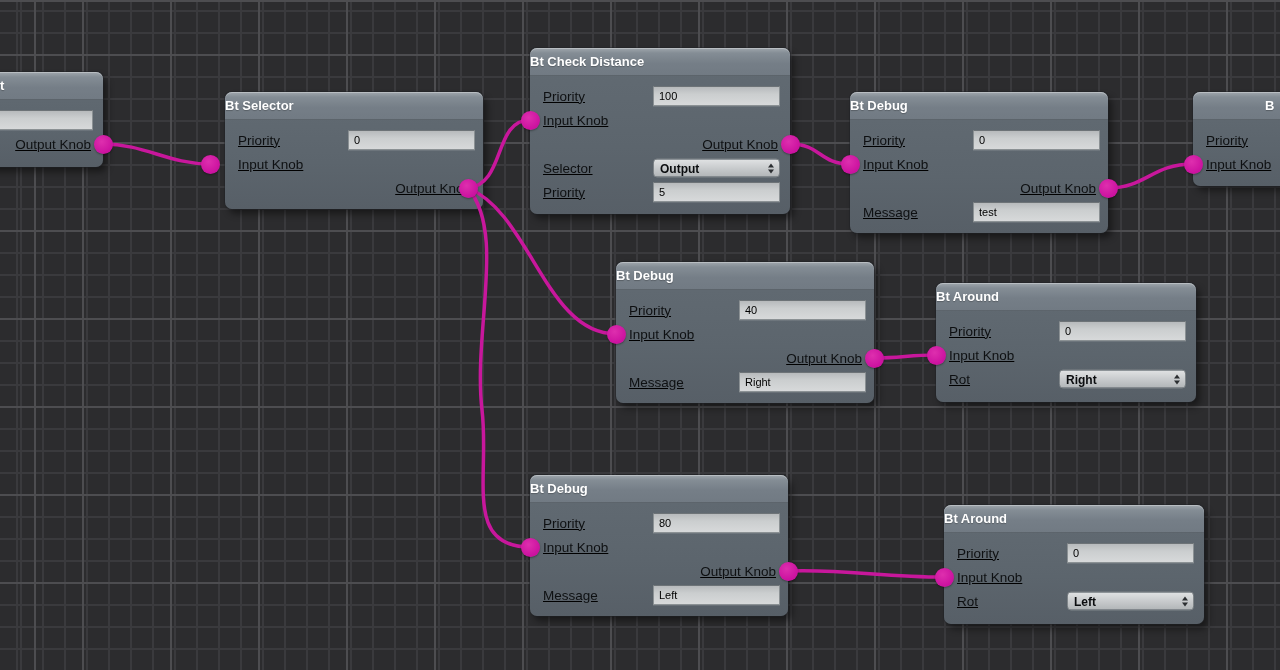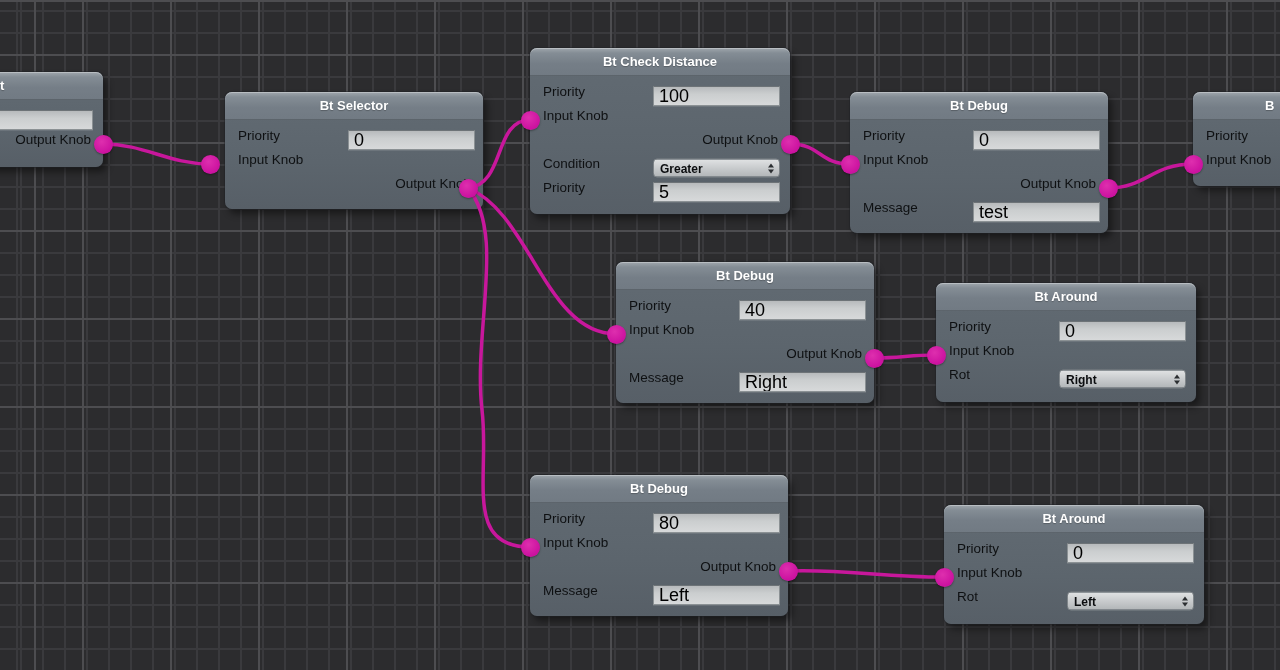--- a/index.html
+++ b/index.html
@@ -15,33 +15,33 @@
     background-position:82px 0,0 2px,20px 0,0 2px;
   }
   .node{
     position:absolute;z-index:10;border-radius:7px;
     background:linear-gradient(180deg,#626b73 0%,#5c656d 60%,#575f67 100%);
     box-shadow:0 0 0 1px rgba(30,33,37,.45),4px 5px 7px rgba(0,0,0,.45);
   }
   .node-title{
     height:28px;line-height:28px;border-radius:7px 7px 0 0;
     background:linear-gradient(180deg,#a0a7ad 0%,#848d95 18%,#757e87 55%,#717a83 100%);
-    color:#fff;font-weight:bold;font-size:13px;text-align:center;
+    color:#fff;font-weight:bold;font-size:13px;text-align:left;
     box-shadow:inset 0 1px 0 rgba(255,255,255,.28), inset 0 -1px 0 rgba(0,0,0,.18);
     text-shadow:0 1px 1px rgba(0,0,0,.25);
     overflow:hidden;white-space:nowrap;
   }
   .node-body{position:absolute;top:28px;left:0;right:0;bottom:0;padding-top:8px;overflow:hidden;border-radius:0 0 7px 7px;}
-  .row{position:relative;height:24px;display:flex;align-items:flex-start;}
+  .row{position:relative;height:24px;display:flex;align-items:center;text-decoration:underline;}
   .lbl{font-size:13.5px;color:#0e1012;padding-left:13px;white-space:nowrap;}
   .row.out{justify-content:flex-end;}
   .row.out .lbl{padding-left:0;padding-right:12px;}
   .ctrl{position:absolute;left:123px;width:127px;box-sizing:border-box;top:50%;transform:translateY(-50%);}
   .field{
-    height:20px;line-height:19px;font-size:18px;color:#000;padding:0 5px;
+    height:20px;line-height:19px;font-size:11px;color:#000;padding:0 5px;
     background:linear-gradient(180deg,#b7babc 0%,#cbcecf 40%,#d7d9da 100%);
     border:1px solid #8b9194;border-top-color:#6d7377;
     box-shadow:0 1px 0 rgba(255,255,255,.10);
     white-space:nowrap;overflow:hidden;
   }
   .dropdown{
     height:19px;border-radius:4px;
     background:linear-gradient(180deg,#e0e2e3 0%,#c6c9cb 55%,#b2b6b8 100%);
     border:1px solid #7f8589;
     display:flex;align-items:center;justify-content:space-between;
@@ -97,23 +97,23 @@
       <span class="lbl">Priority</span>
       <span class="ctrl field">100</span>
     </div>
     <div class="row">
       <span class="lbl">Input Knob</span>
     </div>
     <div class="row out">
       <span class="lbl">Output Knob</span>
     </div>
     <div class="row">
-      <span class="lbl">Condition</span>
+      <span class="lbl">Selector</span>
       <span class="ctrl dropdown">
-        <span class="dd-text">Greater</span>
+        <span class="dd-text">Output</span>
         <span class="stepper">
             <i class="tri-up"></i>
             <i class="tri-dn"></i>
           </span>
       </span>
     </div>
     <div class="row">
       <span class="lbl">Priority</span>
       <span class="ctrl field">5</span>
     </div>

